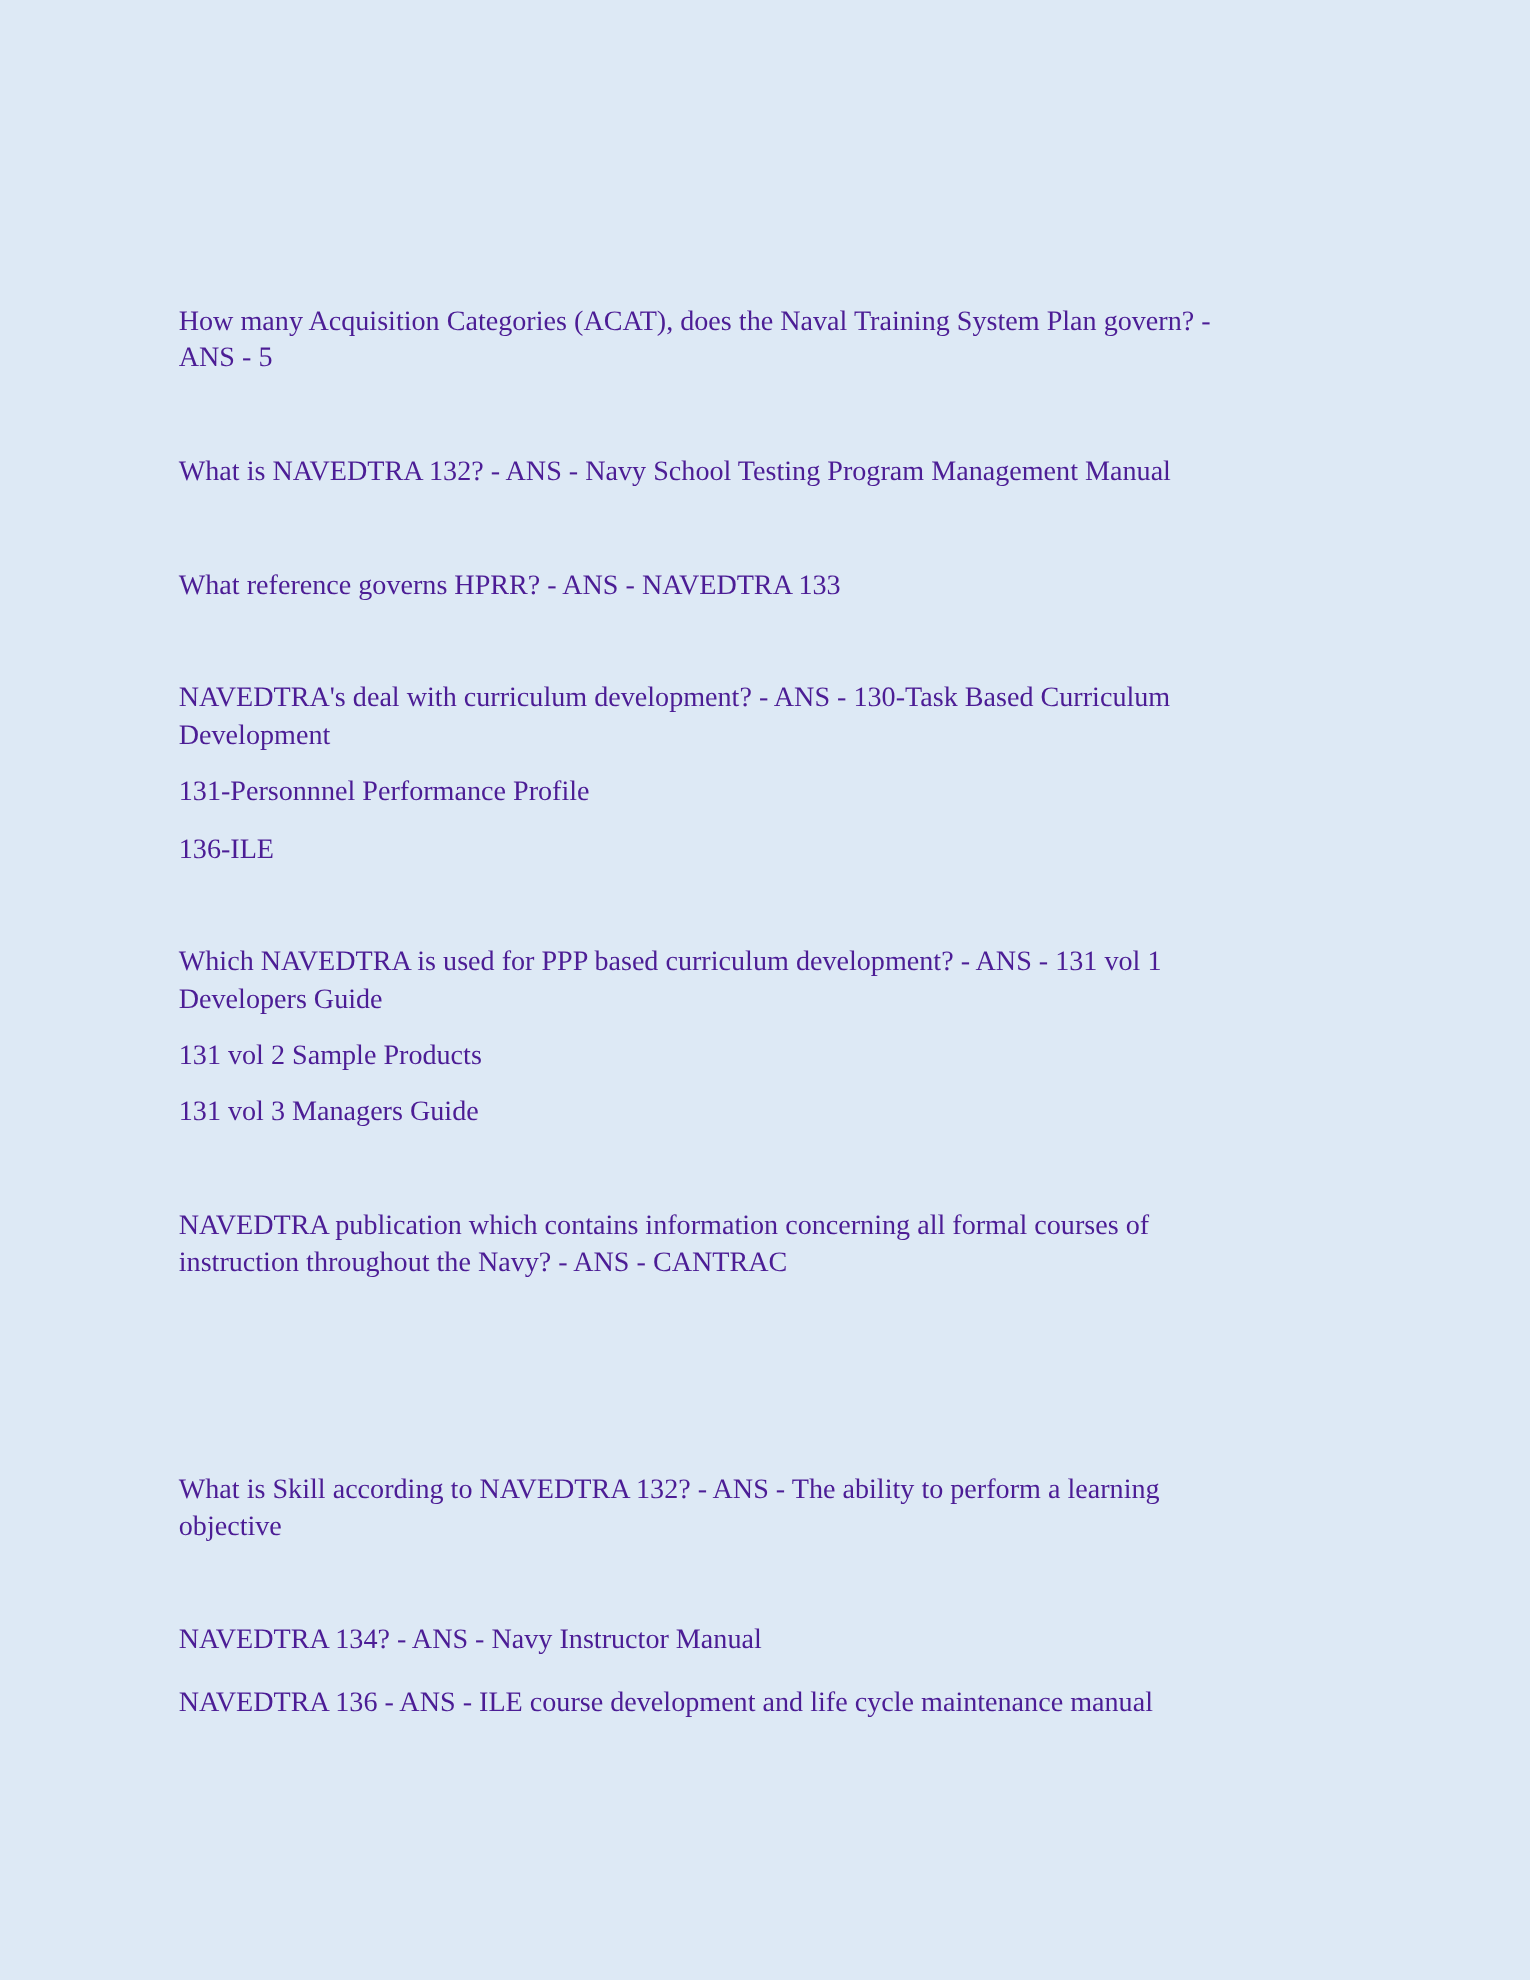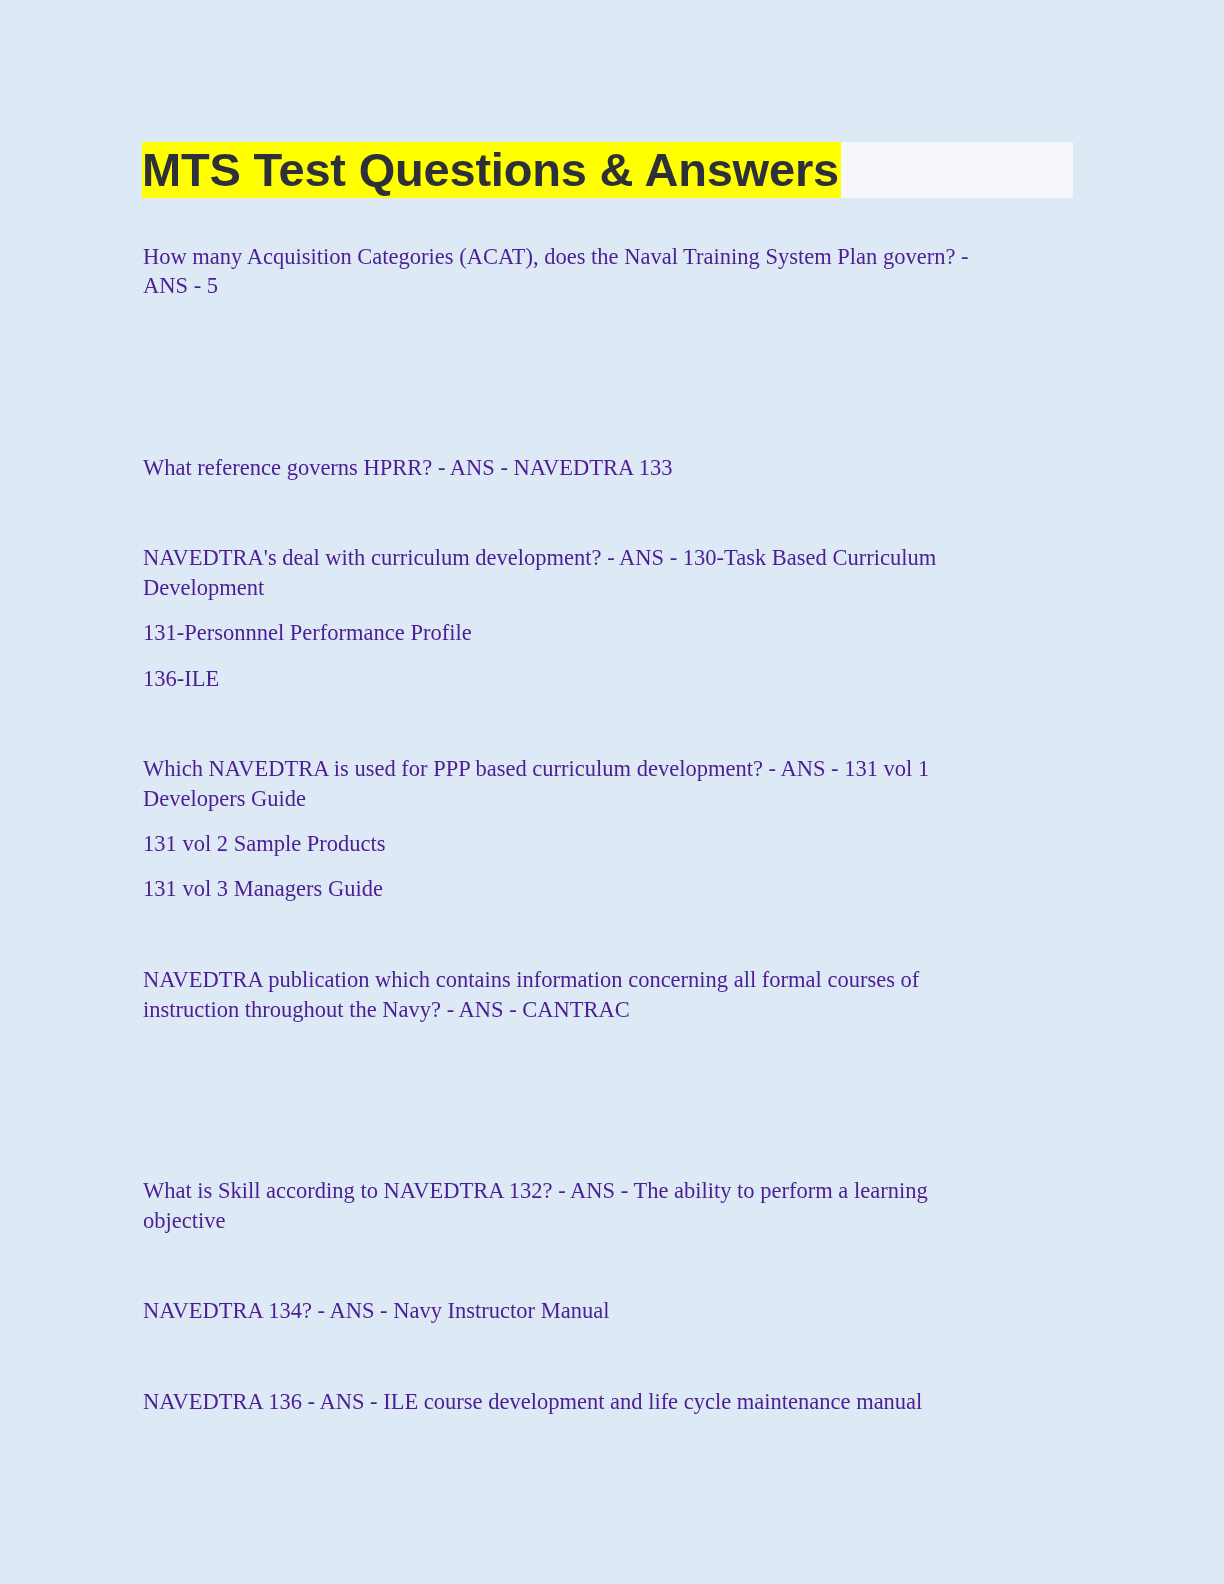--- a/index.html
+++ b/index.html
@@ -38,29 +38,25 @@
     line-height: 30px;
     white-space: nowrap;
     color: #4c1d95;
   }
 </style>
 </head>
 <body>
 
 <div class="page">
 
-  <div class="title-box">
-    <div class="title-hl">
-      <span class="title-text">MTS Test Questions &amp; Answers</span>
-    </div>
-  </div>
 
   <div class="line" style="top:242px">How many Acquisition Categories (ACAT), does the Naval Training System Plan govern? -</div>
   <div class="line" style="top:271px">ANS - 5</div>
 
+  <div class="line" style="top:362px">What is NAVEDTRA 132? - ANS - Navy School Testing Program Management Manual</div>
 
   <div class="line" style="top:453px">What reference governs HPRR? - ANS - NAVEDTRA 133</div>
 
   <div class="line" style="top:543px">NAVEDTRA's deal with curriculum development? - ANS - 130-Task Based Curriculum</div>
   <div class="line" style="top:573px">Development</div>
   <div class="line" style="top:618px">131-Personnnel Performance Profile</div>
   <div class="line" style="top:664px">136-ILE</div>
 
   <div class="line" style="top:754px">Which NAVEDTRA is used for PPP based curriculum development? - ANS - 131 vol 1</div>
   <div class="line" style="top:784px">Developers Guide</div>
@@ -69,15 +65,15 @@
 
   <div class="line" style="top:965px">NAVEDTRA publication which contains information concerning all formal courses of</div>
   <div class="line" style="top:995px">instruction throughout the Navy? - ANS - CANTRAC</div>
 
 
   <div class="line" style="top:1176px">What is Skill according to NAVEDTRA 132? - ANS - The ability to perform a learning</div>
   <div class="line" style="top:1206px">objective</div>
 
   <div class="line" style="top:1296px">NAVEDTRA 134? - ANS - Navy Instructor Manual</div>
 
-  <div class="line" style="top:1387px">NAVEDTRA 136 - ANS - ILE course development and life cycle maintenance manual</div>
+  <div class="line" style="top:1347px">NAVEDTRA 136 - ANS - ILE course development and life cycle maintenance manual</div>
 
 </div>
 
 </body></html>

